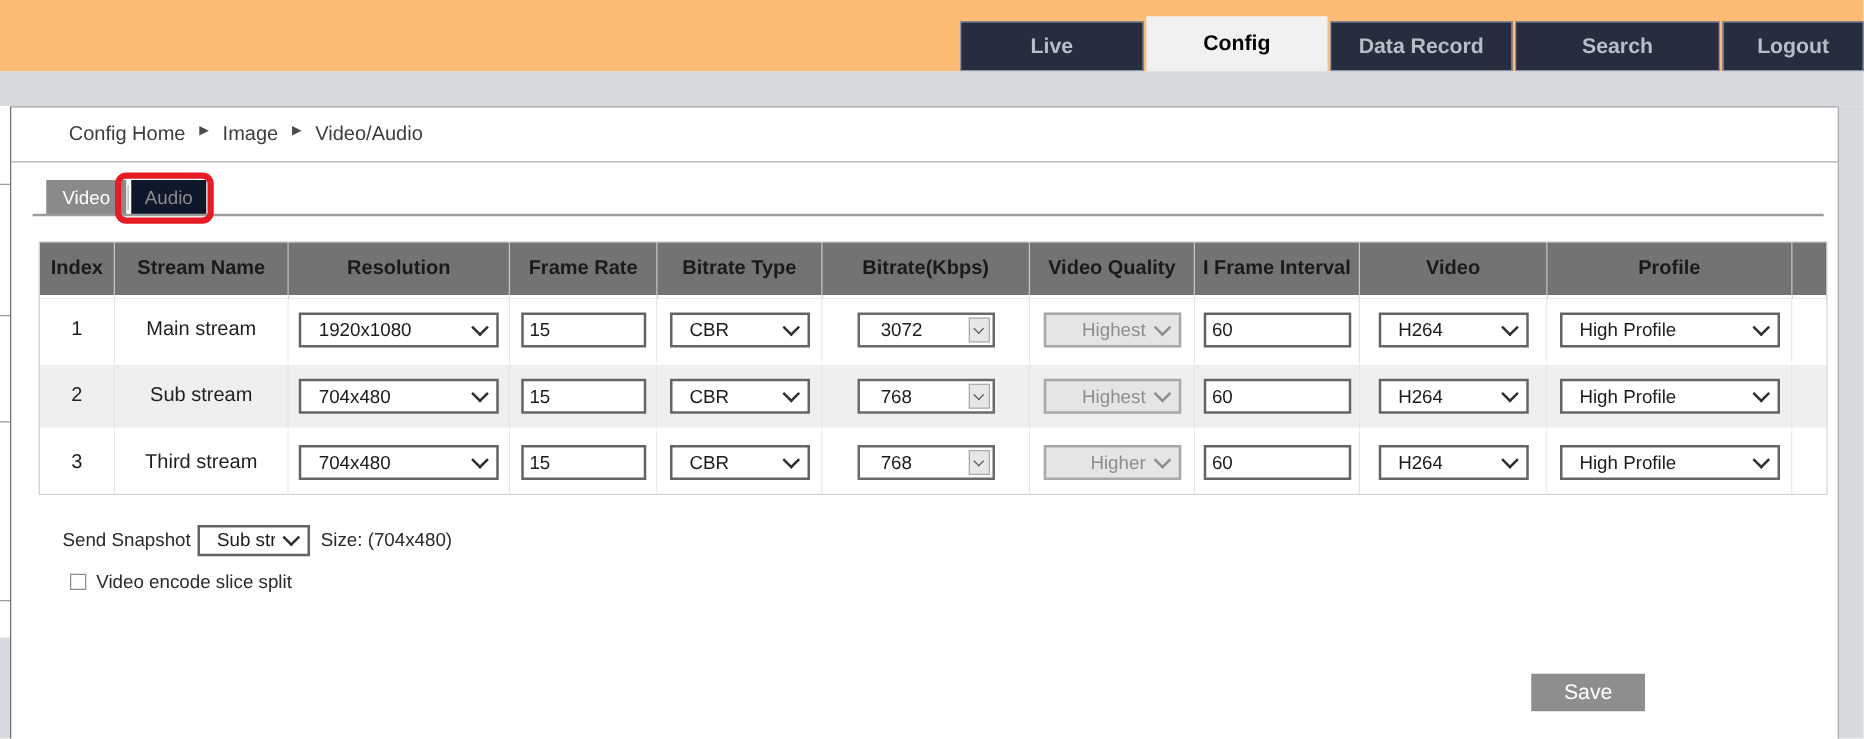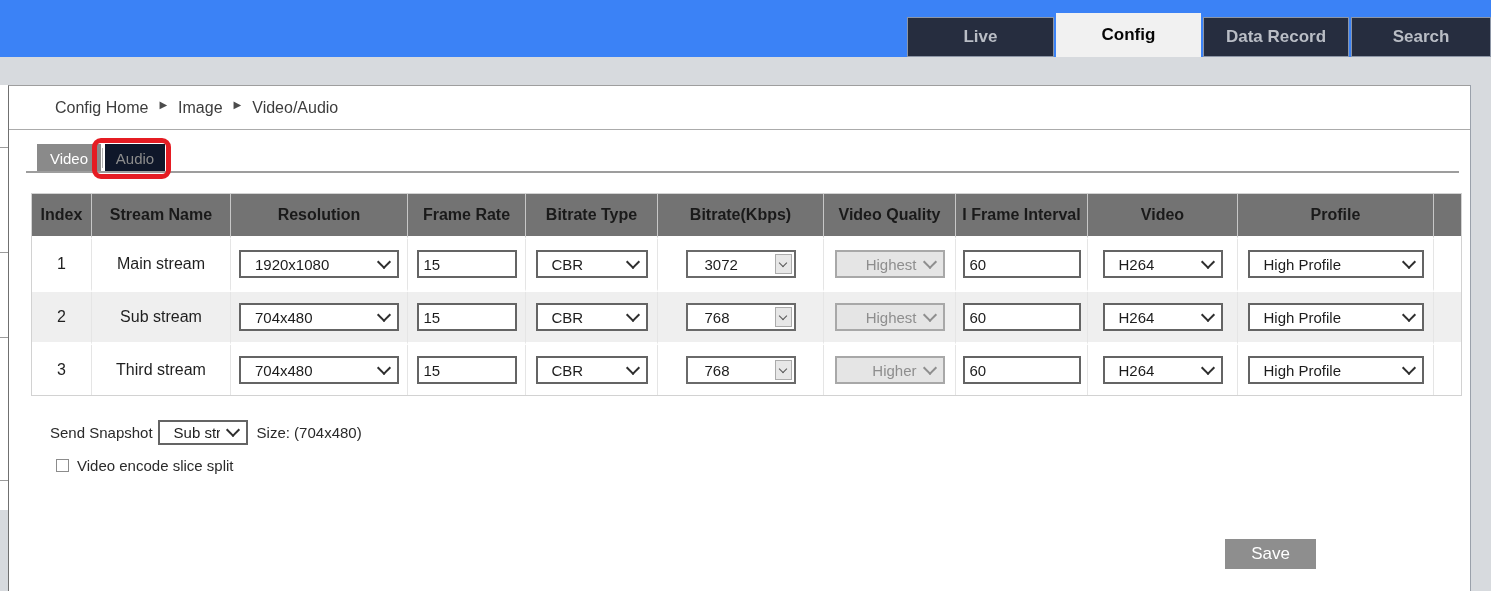--- a/index.html
+++ b/index.html
@@ -6,21 +6,21 @@
   html,body { width:1491px; height:591px; }
   body {
     position:relative;
     font-family:"Liberation Sans","DejaVu Sans",sans-serif;
     background:#ffffff;
     overflow:hidden;
     color:#222;
   }
 
   
-  .navbar { position:absolute; left:0; top:0; width:1491px; height:57px; background:#3b82f6; }
+  .navbar { position:absolute; left:0; top:0; width:1491px; height:57px; background:#fdba74; }
   .nav-tabs { position:absolute; right:0; top:0; height:57px; display:flex; align-items:flex-end; gap:2px; }
   .nav-tab {
     height:40px; background:#262d3f; border:1px solid #8d96a6; box-sizing:border-box;
     color:#b9bdc5; font-weight:bold; font-size:17px;
     display:flex; align-items:center; justify-content:center; cursor:pointer;
   }
   .nav-tab.active { height:44px; background:#f1f1f1; border:none; color:#060606; }
 
   
   .band { position:absolute; left:0; top:57px; width:1491px; height:28px; background:#d7dade; }
@@ -101,21 +101,22 @@
   }
 </style>
 </head>
 <body>
 
 <div class="navbar">
   <div class="nav-tabs">
     <div class="nav-tab" style="width:147px">Live</div>
     <div class="nav-tab active" style="width:145px">Config</div>
     <div class="nav-tab" style="width:146px">Data Record</div>
-    <div class="nav-tab" style="width:140px">Search</div>
+    <div class="nav-tab" style="width:164px">Search</div>
+    <div class="nav-tab" style="width:113px">Logout</div>
   </div>
 </div>
 
 <div class="band"></div>
 <div class="right-strip"></div>
 <div class="left-strip">
   <div class="tick" style="top:62px"></div>
   <div class="tick" style="top:167px"></div>
   <div class="tick" style="top:252px"></div>
   <div class="tick" style="top:395px"></div>

